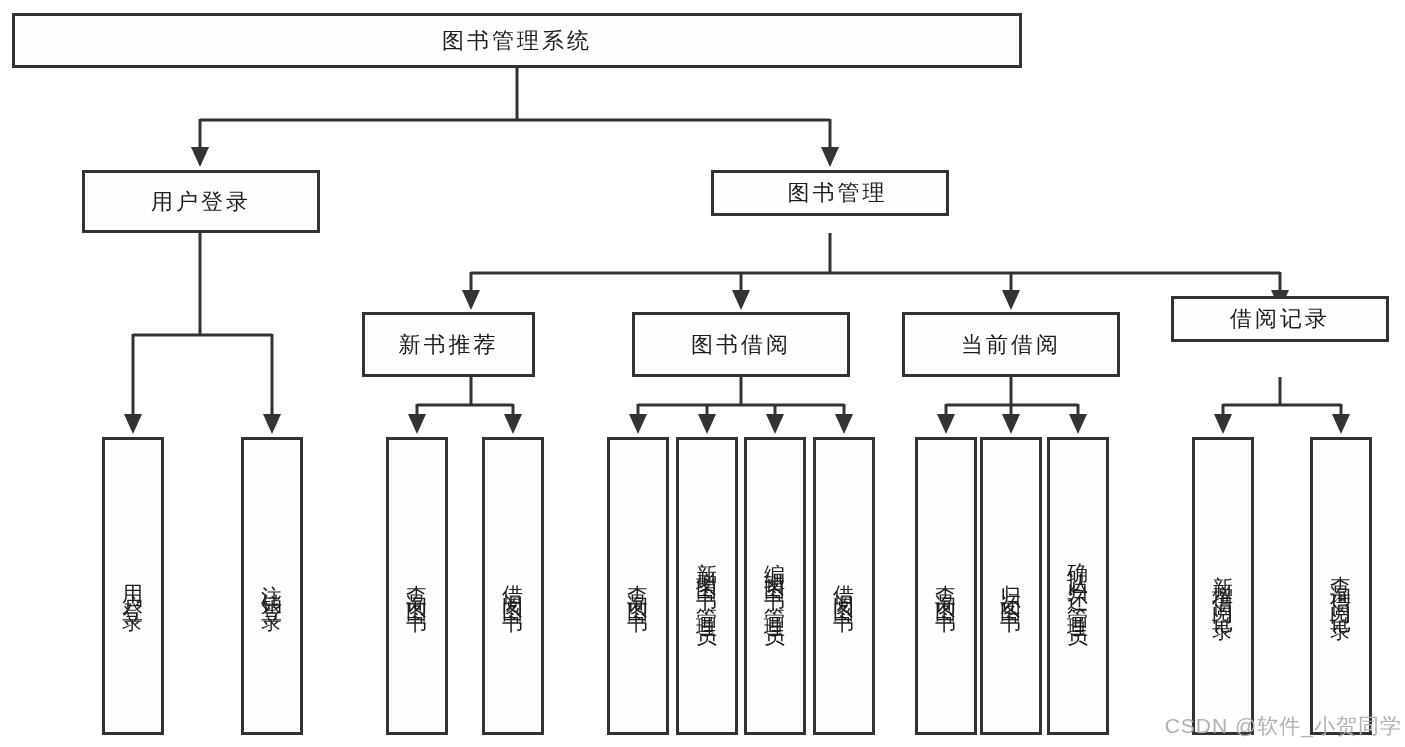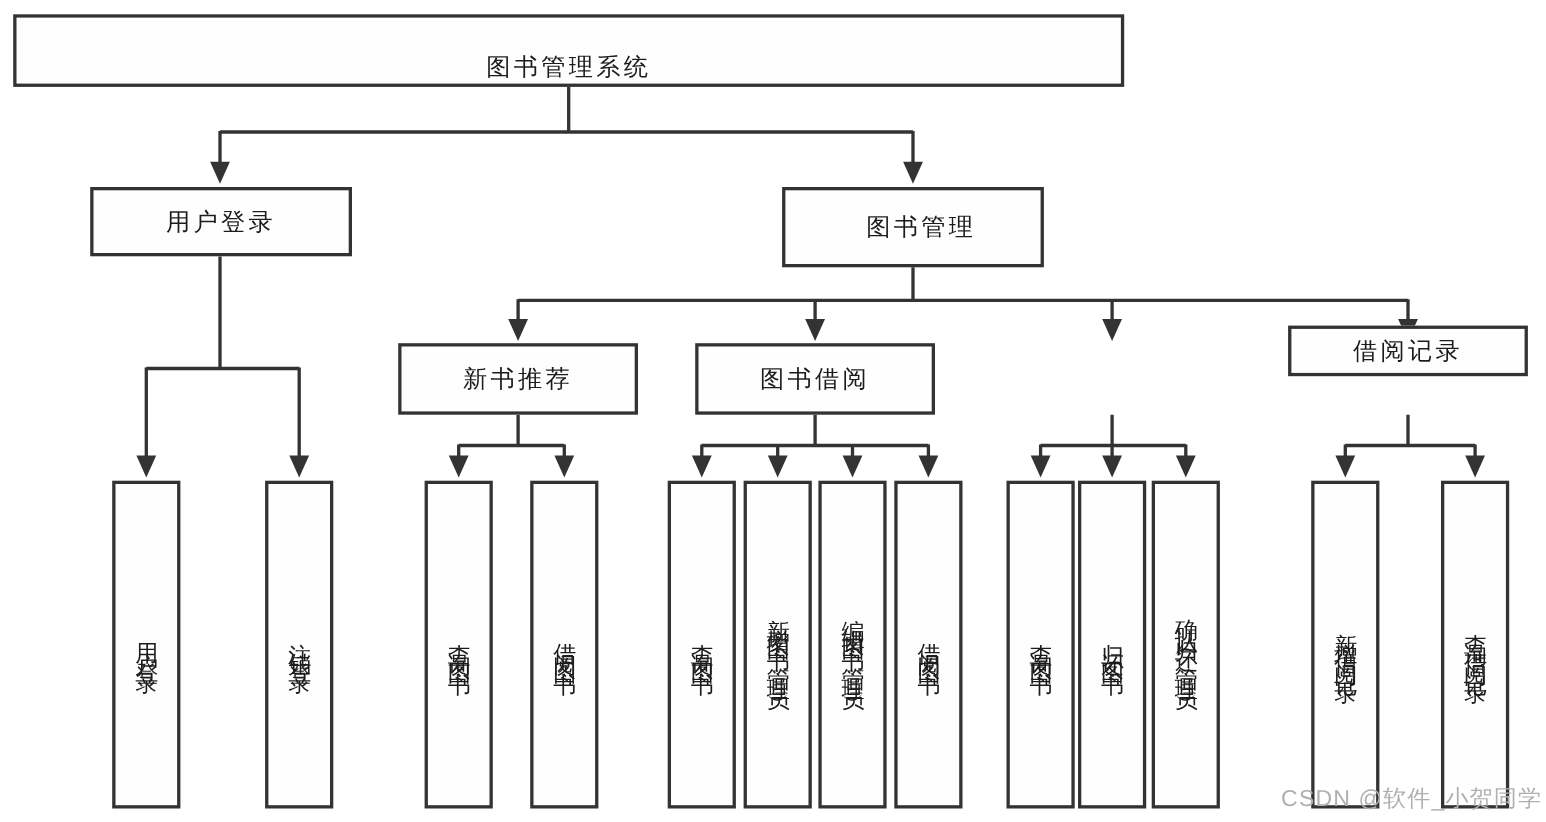--- a/index.html
+++ b/index.html
@@ -80,36 +80,39 @@
       <polygon points="766,414 784,414 775,434"></polygon>
       <polygon points="835,414 853,414 844,434"></polygon>
       <polygon points="937,414 955,414 946,434"></polygon>
       <polygon points="1002,414 1020,414 1011,434"></polygon>
       <polygon points="1069,414 1087,414 1078,434"></polygon>
       <polygon points="1214,414 1232,414 1223,434"></polygon>
       <polygon points="1332,414 1350,414 1341,434"></polygon>
     </g>
   </svg>
 
-  <div class="node" style="left:12px;top:13px;width:1010px;height:66px;align-items:flex-end;">
+  <div class="node" style="left:12px;top:13px;width:1010px;height:55px;">
     <span class="h-label">图书管理系统</span>
   </div>
 
   <div class="node" style="left:82px;top:170px;width:238px;height:63px;">
     <span class="h-label">用户登录</span>
   </div>
-  <div class="node" style="left:711px;top:170px;width:238px;height:73px;padding-left:15px;">
+  <div class="node" style="left:711px;top:170px;width:238px;height:46px;padding-left:15px;">
     <span class="h-label">图书管理</span>
   </div>
 
-  <div class="node" style="left:362px;top:312px;width:218px;height:65px;">
+  <div class="node" style="left:362px;top:312px;width:173px;height:65px;">
     <span class="h-label">新书推荐</span>
   </div>
   <div class="node" style="left:632px;top:312px;width:218px;height:65px;text-align:center;">
     <span class="h-label">图书借阅</span>
+  </div>
+  <div class="node" style="left:902px;top:312px;width:218px;height:65px;">
+    <span class="h-label">当前借阅</span>
   </div>
   <div class="node" style="left:1171px;top:296px;width:218px;height:46px;">
     <span class="h-label">借阅记录</span>
   </div>
 
   <div class="node leaf" style="left:102px;top:437px;width:62px;height:298px;">
     <span class="v-label">用户登录</span>
   </div>
   <div class="node leaf" style="left:241px;top:437px;width:62px;height:298px;">
     <span class="v-label">注销登录</span>

